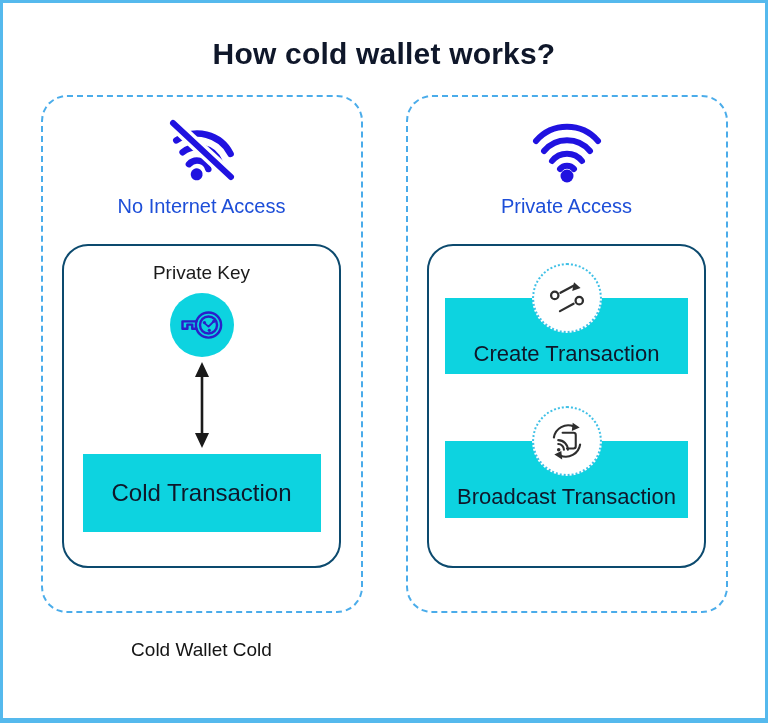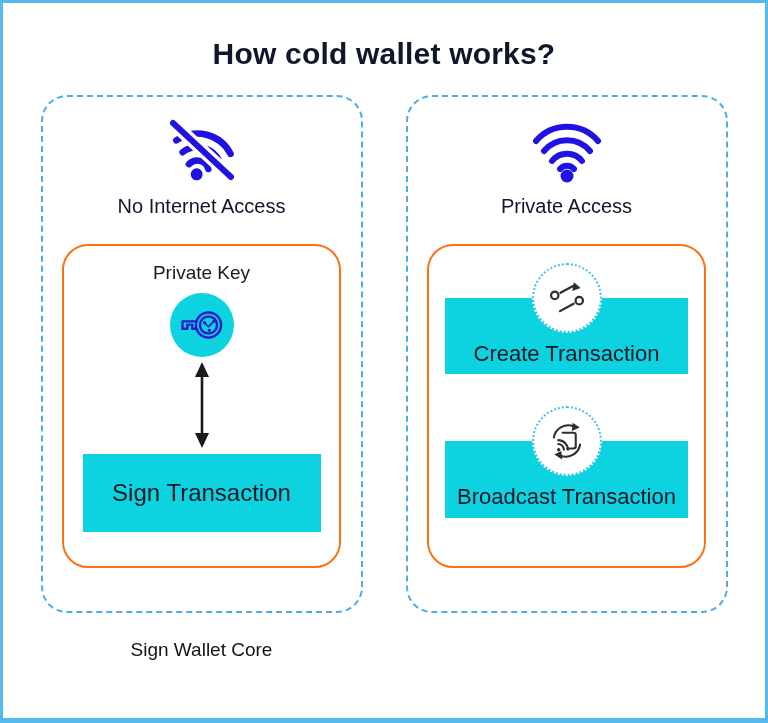--- a/index.html
+++ b/index.html
@@ -14,24 +14,24 @@
     margin-top:34px; text-align:center; font-size:30px; font-weight:bold;
     color:#0f172a; letter-spacing:.2px;
   }
   .panels-row{ display:flex; justify-content:center; gap:43px; margin-top:24px; }
   .panel-wrap{ display:flex; flex-direction:column; align-items:center; }
   .panel{
     width:322px; height:518px; border:2px dashed #4aacea; border-radius:26px;
     display:flex; flex-direction:column; align-items:center;
   }
   .status-icon{ display:block; margin-top:20px; height:66px; }
-  .status-label{ margin-top:12px; font-size:20px; color:#0f172a; }
+  .status-label{ margin-top:12px; font-size:20px; color:#1d4ed8; }
 
   .inner-box{
-    margin-top:26px; width:279px; height:324px; border:2px solid #f97316;
+    margin-top:26px; width:279px; height:324px; border:2px solid #0c4a6e;
     border-radius:26px; display:flex; flex-direction:column; align-items:center;
     background:#fff;
   }
   .pk-label{ margin-top:16px; font-size:19px; }
   .key-circle{
     margin-top:9px; width:64px; height:64px; border-radius:50%;
     background:#0dd3e0; display:flex; align-items:center; justify-content:center;
   }
   .updown-arrow{ margin-top:5px; height:86px; display:block; }
   .cyan-box{
@@ -97,25 +97,25 @@
               <circle cx="41" cy="38.5" r="2" fill="#2a1fc9"></circle>
             </svg>
           </div>
 
           <svg class="updown-arrow" width="20" height="86" viewBox="0 0 20 86">
             <line x1="10" y1="11" x2="10" y2="75" stroke="#1a1a1a" stroke-width="2.6"></line>
             <polygon points="10,0 3,15 17,15" fill="#1a1a1a"></polygon>
             <polygon points="10,86 3,71 17,71" fill="#1a1a1a"></polygon>
           </svg>
 
-          <div class="cyan-box sign-box">Sign Transaction</div>
+          <div class="cyan-box sign-box">Cold Transaction</div>
         </div>
       </div>
 
-      <div class="caption">Sign Wallet Core</div>
+      <div class="caption">Cold Wallet Cold</div>
     </div>
 
     <div class="panel-wrap">
       <div class="panel">
 
         <svg class="status-icon" width="80" height="66" viewBox="0 0 80 66">
           <g fill="none" stroke="#2012e0" stroke-width="6" stroke-linecap="round">
             <path d="M9 24 a41 41 0 0 1 62 0"></path>
             <path d="M17 34 a30 30 0 0 1 46 0"></path>
             <path d="M25 44 a19 19 0 0 1 30 0"></path>

